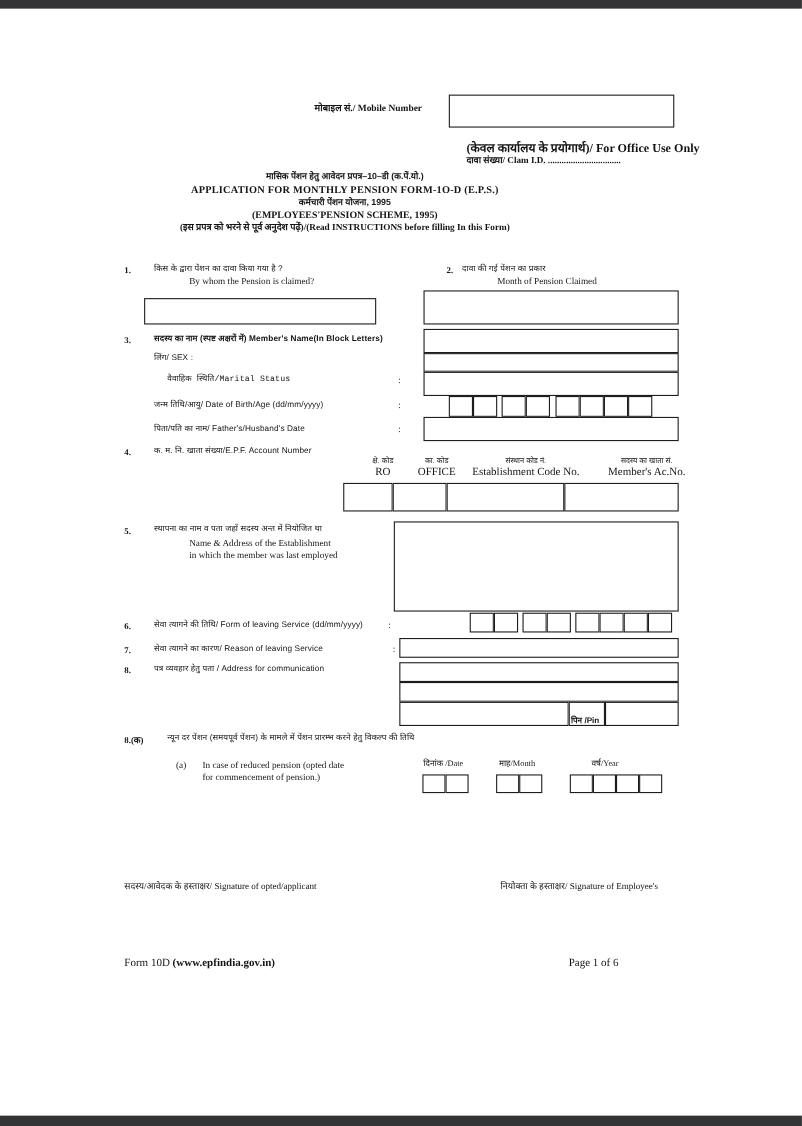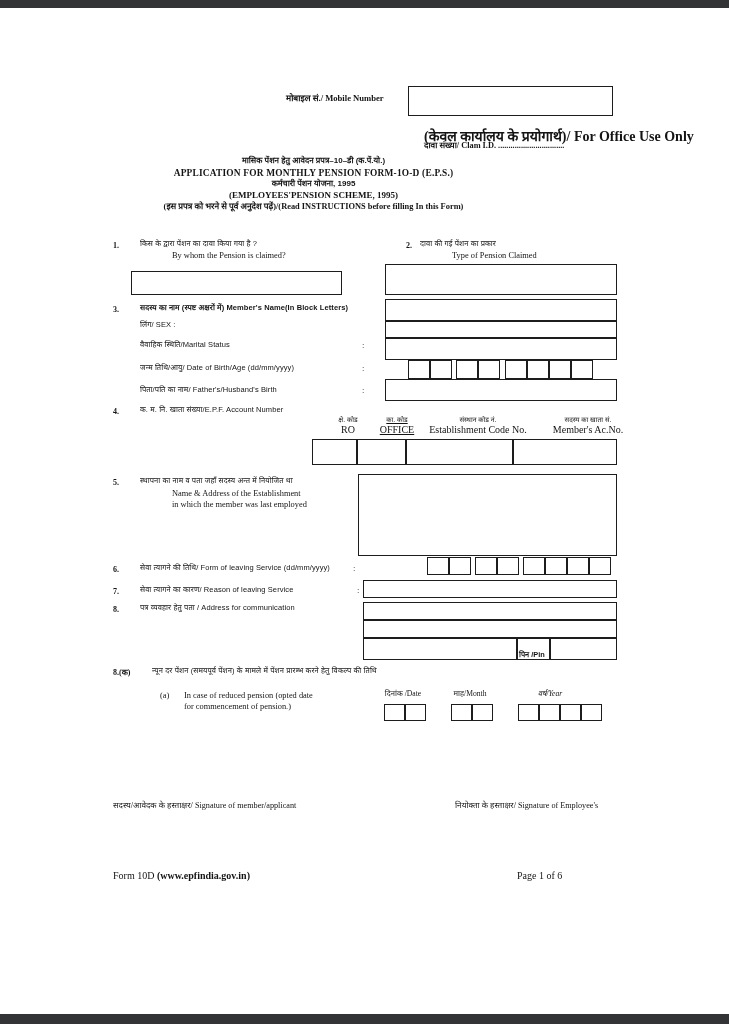--- a/index.html
+++ b/index.html
@@ -50,21 +50,21 @@
     font-size: 7.5px;
     letter-spacing: .1px;
   }
   .eng { font-size: 8.4px; margin-left: 32px; }
   .num { font-size: 8px; font-weight: bold; }
 
   
   .mob-label { left: 286px; top: 86px; font-size: 8.6px; font-weight: bold; }
   .mob-box   { left: 408px; top: 78px; width: 205px; height: 30px; }
 
-  .office-1 { left: 424px; top: 121px; font-size: 14px; font-weight: bold; }
+  .office-1 { left: 424px; top: 121px; font-size: 11px; font-weight: bold; }
   .office-2 { left: 424px; top: 133px; font-size: 8.3px; font-weight: bold; }
 
   .title-wrap {
     position: absolute;
     left: 0; top: 148px;
     width: 627px;
     text-align: center;
   }
   .title-wrap div { line-height: 1.32; }
   .t-hin {
@@ -125,58 +125,58 @@
     <div class="t-mix">(इस प्रपत्र को भरने से पूर्व अनुदेश पढ़ें)/(Read INSTRUCTIONS before filling In this Form)</div>
   </div>
 
   <div class="lbl num" style="left:113px; top:233px;">1.</div>
   <div class="lbl hin" style="left:140px; top:232px;">किस के द्वारा पेंशन का दावा किया गया है ?</div>
   <div class="lbl eng" style="left:140px; top:243px;">By whom the Pension is claimed?</div>
   <div class="bx" style="left:131px; top:263px; width:211px; height:24px;"></div>
 
   <div class="lbl num" style="left:406px; top:233px;">2.</div>
   <div class="lbl hin" style="left:420px; top:232px;">दावा की गई पेंशन का प्रकार</div>
-  <div class="lbl eng" style="left:420px; top:243px;">Type of Pension Claimed</div>
+  <div class="lbl eng" style="left:420px; top:243px;">Month of Pension Claimed</div>
   <div class="bx" style="left:385px; top:256px; width:232px; height:31px;"></div>
 
   <div class="lbl num" style="left:113px; top:297px;">3.</div>
 
   <div class="lbl hin" style="left:140px; top:296px;font-weight:bold;">सदस्य का नाम (स्पष्ट अक्षरों में) Member's Name(In Block Letters)</div>
   <div class="bx" style="left:385px; top:291px; width:232px; height:22px;"></div>
 
   <div class="lbl hin" style="left:140px; top:313px;">लिंग/ SEX :</div>
   <div class="bx" style="left:385px; top:313px; width:232px; height:17px;"></div>
 
-  <div class="lbl hin" style="left:140px; top:333px;">वैवाहिक स्थिति/Marital Status</div>
+  <div class="lbl hin" style="left:152px; top:333px;font-family:Liberation Mono, monospace;">वैवाहिक स्थिति/Marital Status</div>
   <div class="colon" style="left:362px; top:332px;">:</div>
   <div class="bx" style="left:385px; top:330px; width:232px; height:22px;"></div>
 
   <div class="lbl hin" style="left:140px; top:356px;">जन्म तिथि/आयु/ Date of Birth/Age (dd/mm/yyyy)</div>
   <div class="colon" style="left:362px; top:355px;">:</div>
   <div class="bx" style="left:408px; top:352px; width:22px; height:19px;"></div>
   <div class="bx" style="left:430px; top:352px; width:22px; height:19px;"></div>
   <div class="bx" style="left:456px; top:352px; width:22px; height:19px;"></div>
   <div class="bx" style="left:478px; top:352px; width:22px; height:19px;"></div>
   <div class="bx" style="left:505px; top:352px; width:22px; height:19px;"></div>
   <div class="bx" style="left:527px; top:352px; width:22px; height:19px;"></div>
   <div class="bx" style="left:549px; top:352px; width:22px; height:19px;"></div>
   <div class="bx" style="left:571px; top:352px; width:22px; height:19px;"></div>
 
-  <div class="lbl hin" style="left:140px; top:378px;">पिता/पति का नाम/ Father's/Husband's Birth</div>
+  <div class="lbl hin" style="left:140px; top:378px;">पिता/पति का नाम/ Father's/Husband's Date</div>
   <div class="colon" style="left:362px; top:377px;">:</div>
   <div class="bx" style="left:385px; top:371px; width:232px; height:22px;"></div>
 
   <div class="lbl num" style="left:113px; top:399px;">4.</div>
   <div class="lbl hin" style="left:140px; top:398px;">क. म. नि. खाता संख्या/E.P.F. Account Number</div>
 
   <div class="colhead" style="left:325px; top:408px; width:46px;">
     <div class="h">क्षे. कोड</div>
     <div class="e">RO</div>
   </div>
-  <div class="colhead" style="left:371px; top:408px; width:52px;text-decoration:underline;">
+  <div class="colhead" style="left:371px; top:408px; width:52px;">
     <div class="h">का. कोड</div>
     <div class="e">OFFICE</div>
   </div>
   <div class="colhead" style="left:423px; top:408px; width:110px;">
     <div class="h">संस्थान कोड नं.</div>
     <div class="e">Establishment Code No.</div>
   </div>
   <div class="colhead" style="left:533px; top:408px; width:110px;">
     <div class="h">सदस्य का खाता सं.</div>
     <div class="e">Member's Ac.No.</div>
@@ -222,32 +222,32 @@
 
   <div class="lbl num" style="left:113px; top:660px;">8.(क)</div>
   <div class="lbl hin" style="left:152px; top:659px;">न्यून दर पेंशन (समयपूर्व पेंशन) के मामले में पेंशन प्रारम्भ करने हेतु विकल्प की तिथि</div>
 
   <div class="lbl eng" style="left:128px; top:683px;">(a)</div>
   <div class="lbl eng" style="left:152px; top:683px;">In case of reduced pension (opted date</div>
   <div class="lbl eng" style="left:152px; top:694px;">for commencement of pension.)</div>
 
   <div class="dgrp-label" style="left:374px; top:680px; width:58px;">दिनांक /Date</div>
   <div class="dgrp-label" style="left:441px; top:680px; width:58px;">माह/Month</div>
-  <div class="dgrp-label" style="left:513px; top:680px; width:74px;font-style:italic;">वर्ष/Year</div>
+  <div class="dgrp-label" style="left:513px; top:680px; width:74px;">वर्ष/Year</div>
 
   <div class="bx" style="left:384px; top:696px; width:21px; height:17px;"></div>
   <div class="bx" style="left:405px; top:696px; width:21px; height:17px;"></div>
   <div class="bx" style="left:451px; top:696px; width:21px; height:17px;"></div>
   <div class="bx" style="left:472px; top:696px; width:21px; height:17px;"></div>
   <div class="bx" style="left:518px; top:696px; width:21px; height:17px;"></div>
   <div class="bx" style="left:539px; top:696px; width:21px; height:17px;"></div>
   <div class="bx" style="left:560px; top:696px; width:21px; height:17px;"></div>
   <div class="bx" style="left:581px; top:696px; width:21px; height:17px;"></div>
 
-  <div class="sig" style="left:113px; top:791px;">सदस्य/आवेदक के हस्ताक्षर/ Signature of member/applicant</div>
+  <div class="sig" style="left:113px; top:791px;">सदस्य/आवेदक के हस्ताक्षर/ Signature of opted/applicant</div>
   <div class="sig" style="left:455px; top:791px;">नियोक्ता के हस्ताक्षर/ Signature of Employee's</div>
 
   <div class="footer-l">
     <span>Form 10D</span>
     <b>(www.epfindia.gov.in)</b>
   </div>
   <div class="footer-r">Page 1 of 6</div>
 
 </div>
 

